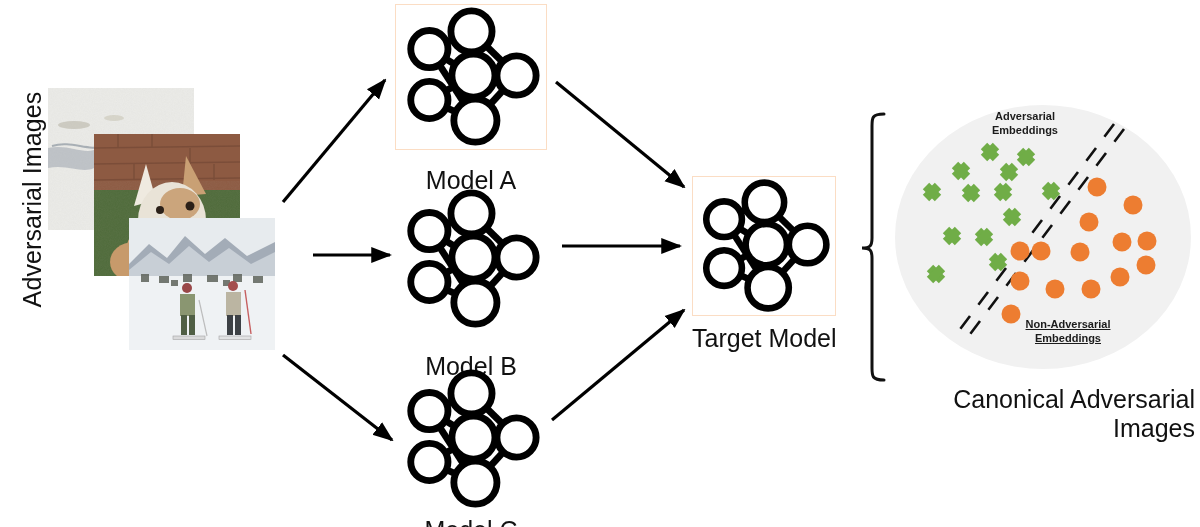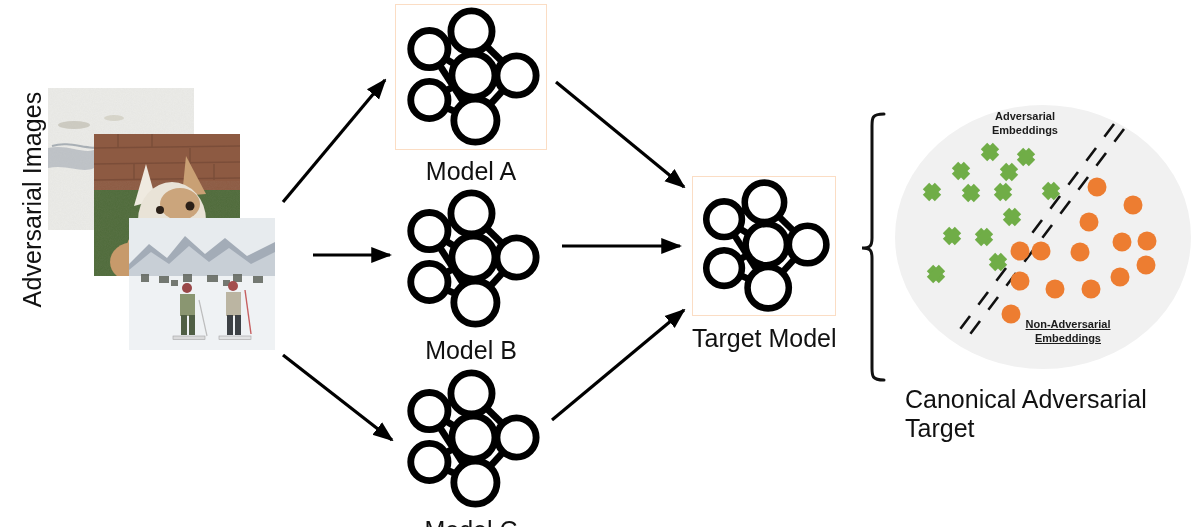--- a/index.html
+++ b/index.html
@@ -60,21 +60,21 @@
     left: 0; top: 0;
     width: 1200px; height: 527px;
     pointer-events: none;
   }
 
   
   #defense-caption {
     left: 905px;
     top: 385px;
     width: 290px;
-    text-align: left;
+    text-align: right;
     font-size: 25px;
     line-height: 1.17;
     color: #111;
   }
   .cloud-label {
     position: absolute;
     text-align: center;
     font-size: 11px;
     font-weight: bold;
     line-height: 1.25;
@@ -197,21 +197,21 @@
         <g fill="#fff" stroke="#000" stroke-width="7">
           <circle cx="33" cy="45" r="19"></circle>
           <circle cx="76" cy="27" r="21"></circle>
           <circle cx="78" cy="72" r="22"></circle>
           <circle cx="122" cy="72" r="20"></circle>
           <circle cx="33" cy="97" r="19"></circle>
           <circle cx="80" cy="118" r="22"></circle>
         </g>
       </svg>
     </div>
-    <div class="model-label" style="width:152px; margin-top:7px;text-align:center;">Model A</div>
+    <div class="model-label" style="width:152px; margin-top:16px;text-align:center;">Model A</div>
   </div>
 
   <div class="abs model-box" style="left:395px; top:186px;">
     <div class="nn-frame no-border" style="width:152px; height:146px;">
       <svg width="149" height="143" viewBox="0 0 150 146">
         <g stroke="#000" stroke-width="7" fill="none">
           <line x1="33" y1="45" x2="76" y2="27"></line>
           <line x1="33" y1="45" x2="78" y2="72"></line>
           <line x1="33" y1="45" x2="80" y2="118"></line>
           <line x1="76" y1="27" x2="78" y2="72"></line>
@@ -225,21 +225,21 @@
         <g fill="#fff" stroke="#000" stroke-width="7">
           <circle cx="33" cy="45" r="19"></circle>
           <circle cx="76" cy="27" r="21"></circle>
           <circle cx="78" cy="72" r="22"></circle>
           <circle cx="122" cy="72" r="20"></circle>
           <circle cx="33" cy="97" r="19"></circle>
           <circle cx="80" cy="118" r="22"></circle>
         </g>
       </svg>
     </div>
-    <div class="model-label" style="width:152px; margin-top:4px;">Model B</div>
+    <div class="model-label" style="width:152px; margin-top:20px;">Model B</div>
   </div>
 
   <div class="abs model-box" style="left:395px; top:366px;">
     <div class="nn-frame no-border" style="width:152px; height:146px;">
       <svg width="149" height="143" viewBox="0 0 150 146">
         <g stroke="#000" stroke-width="7" fill="none">
           <line x1="33" y1="45" x2="76" y2="27"></line>
           <line x1="33" y1="45" x2="78" y2="72"></line>
           <line x1="33" y1="45" x2="80" y2="118"></line>
           <line x1="76" y1="27" x2="78" y2="72"></line>
@@ -398,16 +398,16 @@
     <div>Embeddings</div>
   </div>
 
   <div class="cloud-label" style="left:1008px; top:318px; width:120px;text-decoration:underline;">
     <div>Non-Adversarial</div>
     <div>Embeddings</div>
   </div>
 
   <div class="abs" id="defense-caption">
     <div>Canonical Adversarial</div>
-    <div>Target</div>
+    <div>Images</div>
   </div>
 
 </div>
 
 </body></html>

